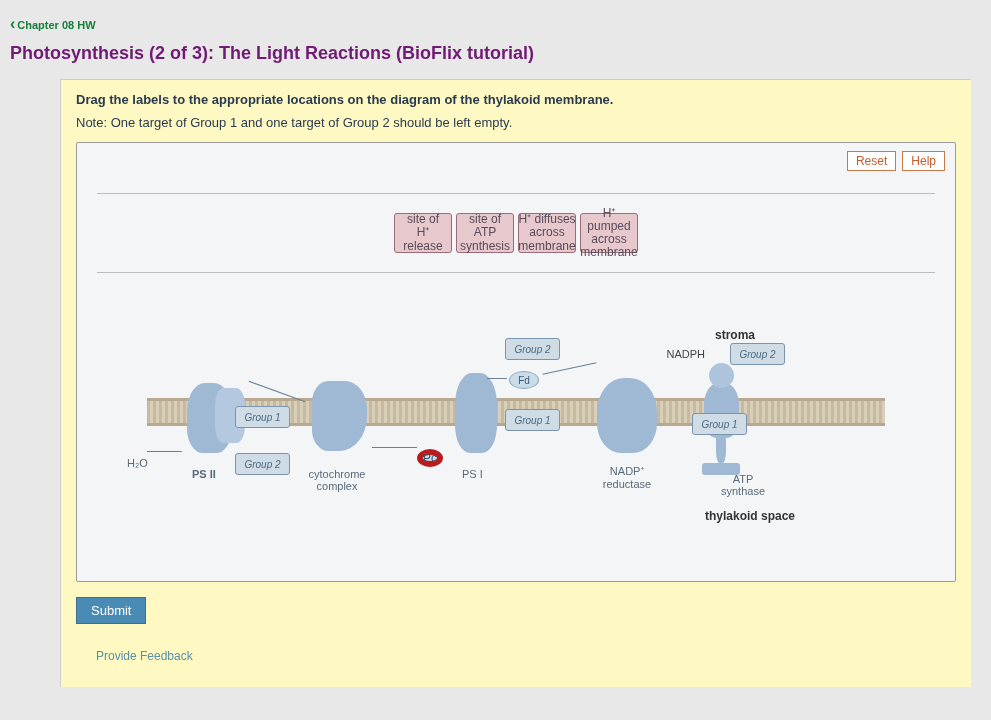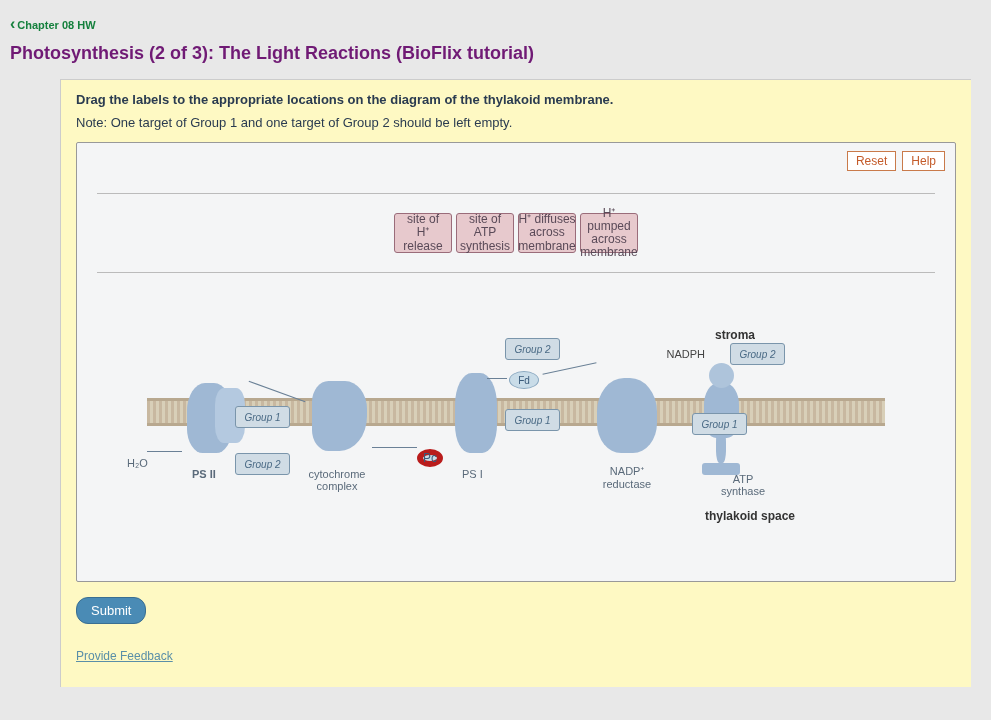--- a/index.html
+++ b/index.html
@@ -199,31 +199,31 @@
       position: absolute;
       border-top: 1px solid #6a8096;
     }
     .submit-btn {
       display: inline-block;
       background: #4a8bb5;
       color: #fff;
       border: 1px solid #3a6f92;
       padding: 5px 14px;
       font-size: 13px;
-      border-radius: 12px;
+      border-radius: 0;
       margin-top: 15px;
       cursor: pointer;
     }
     .feedback {
       color: #5a8fa8;
       font-size: 12px;
-      text-decoration: underline;
       margin-top: 25px;
       cursor: pointer;
       display: inline-block;
+      margin-left: 20px;
     }
   </style>
 </head>
 <body>
 
 <div class="page">
   <div class="breadcrumb">Chapter 08 HW</div>
   <div class="title">Photosynthesis (2 of 3): The Light Reactions (BioFlix tutorial)</div>
 
   <div class="panel">

